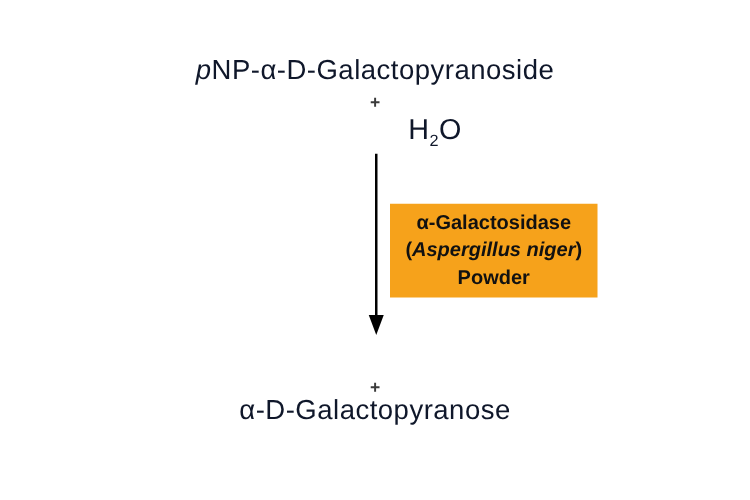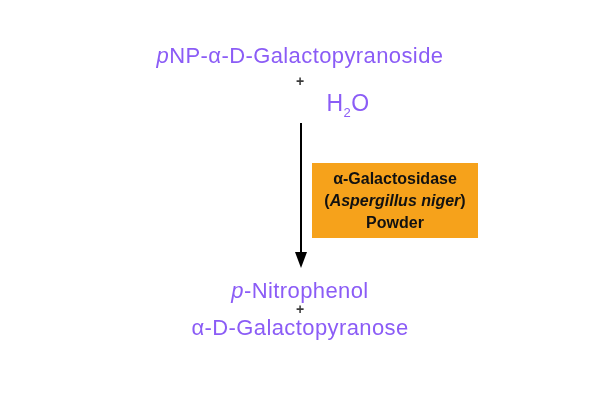--- a/index.html
+++ b/index.html
@@ -13,21 +13,21 @@
     height: 400px;
     background: #ffffff;
     font-family: "Liberation Sans", sans-serif;
     overflow: hidden;
   }
   .center-line {
     position: absolute;
     left: 0;
     width: 600px;
     text-align: center;
-    color: #8b5cf6;
+    color: #0f172a;
     white-space: nowrap;
   }
   .compound {
     font-size: 22px;
     font-weight: 400;
     letter-spacing: 0.4px;
     line-height: 24px;
   }
   .compound .ital {
     font-style: italic;
@@ -110,21 +110,18 @@
   <div class="arrow-head"></div>
 
   <div class="enzyme-box">
     <div class="bline">α-Galactosidase</div>
     <div class="bline">
       <span>(</span><span class="sp-italic">Aspergillus niger</span><span>)</span>
     </div>
     <div class="bline">Powder</div>
   </div>
 
-  <div class="center-line compound" style="top: 279px;">
-    <span class="ital">p</span><span>-Nitrophenol</span>
-  </div>
 
   <div class="center-line plus" style="top: 302px;">+</div>
 
   <div class="center-line compound" style="top: 316px;">α-D-Galactopyranose</div>
 
 </div>
 
 </body></html>

